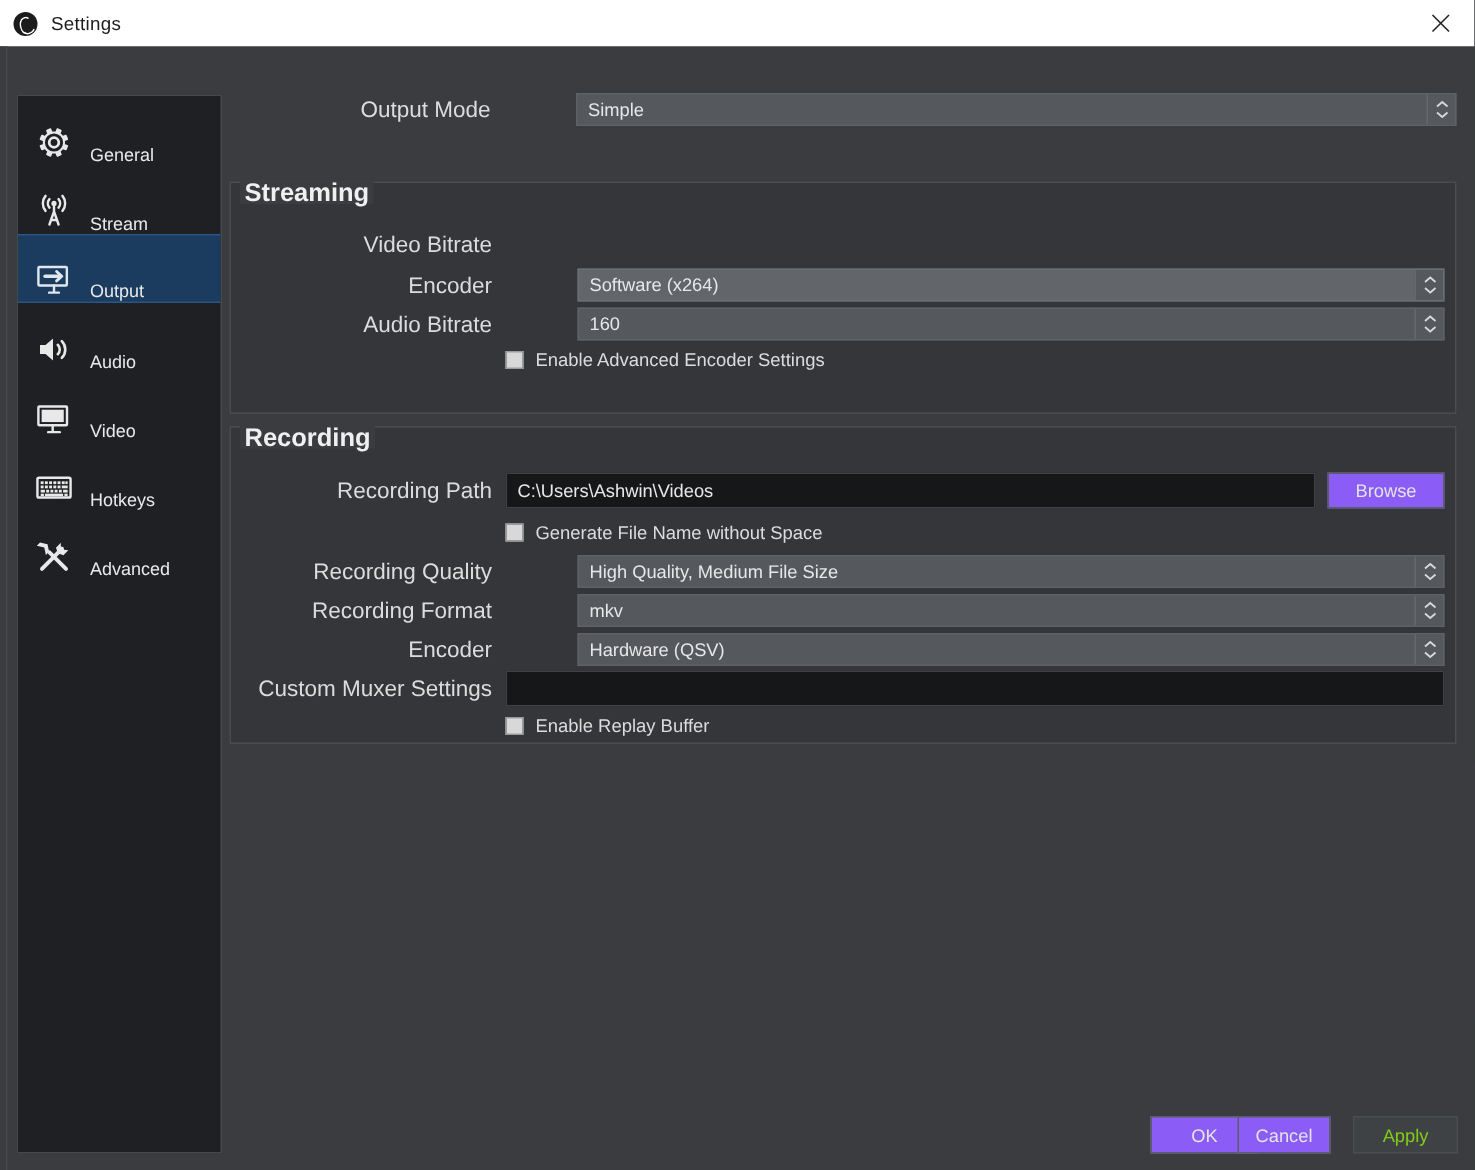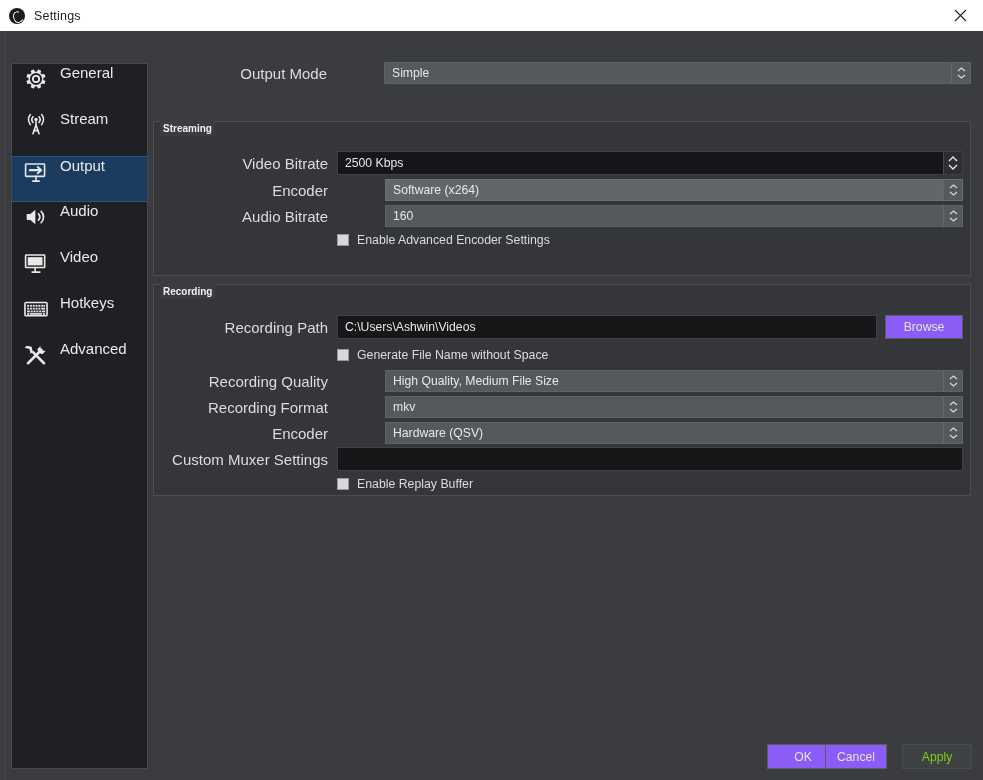--- a/index.html
+++ b/index.html
@@ -63,25 +63,25 @@
 
   
   .sidebar {
     position: absolute; left: 11px; top: 32px;
     width: 137px; height: 706px;
     background: #1e2023;
     border: 1px solid #46484b;
   }
   .side-item {
     height: 46px;
-    display: flex; align-items: flex-start;
+    display: flex; align-items: flex-end;
     padding-left: 9px;
     cursor: pointer;
     color: #e9e9ea;
-    font-size: 15px;
+    font-size: 12px;
   }
   .side-item.selected {
     background: #1b3b5f;
     border-top: 1px solid #2a5585;
     border-bottom: 1px solid #2a5585;
   }
   .side-ico {
     width: 30px; height: 30px; flex: none;
     margin-right: 9px;
     display: flex; align-items: center; justify-content: center;
@@ -161,21 +161,21 @@
   .arrows svg { display: block; }
 
   
   .group {
     position: absolute;
     border: 1px solid #4a4c50;
     background: #353639;
   }
   .group > .gtitle {
     position: absolute; left: 6px; top: -1px;
-    font-size: 10px; font-weight: bold; color: #f0f0f1;
+    font-size: 17px; font-weight: bold; color: #f0f0f1;
     background: #3b3c3f;
     padding: 0 3px;
     line-height: 15px;
   }
 
   
   .cbrow {
     display: flex; align-items: center;
     height: 22px;
   }
@@ -353,31 +353,20 @@
               </svg>
           </span>
         </div>
       </div>
 
       <div class="group" style="left:0; top:58px; width:818px; height:155px;">
         <div class="gtitle">Streaming</div>
 
         <div class="row" style="position:absolute; left:0; top:28px; width:818px;">
           <div class="row-label">Video Bitrate</div>
-          <div class="spin" style="margin-right:9px;">
-            <span class="val">2500 Kbps</span>
-            <span class="arrows dark">
-              <svg width="10" height="6" viewBox="0 0 10 6">
-                  <path d="M1 5L5 1 9 5" fill="none" stroke="#e2e3e4" stroke-width="1.4"></path>
-                </svg>
-              <svg width="10" height="6" viewBox="0 0 10 6">
-                  <path d="M1 1L5 5 9 1" fill="none" stroke="#e2e3e4" stroke-width="1.4"></path>
-                </svg>
-            </span>
-          </div>
         </div>
 
         <div class="row" style="position:absolute; left:0; top:55px; width:818px;">
           <div class="row-label">Encoder</div>
           <div class="combo hover" style="margin-right:9px;">
             <span class="val">Software (x264)</span>
             <span class="arrows light">
               <svg width="9" height="5" viewBox="0 0 9 5">
                   <path d="M1 4L4.5 1 8 4" fill="none" stroke="#d8d9da" stroke-width="1.2"></path>
                 </svg>

